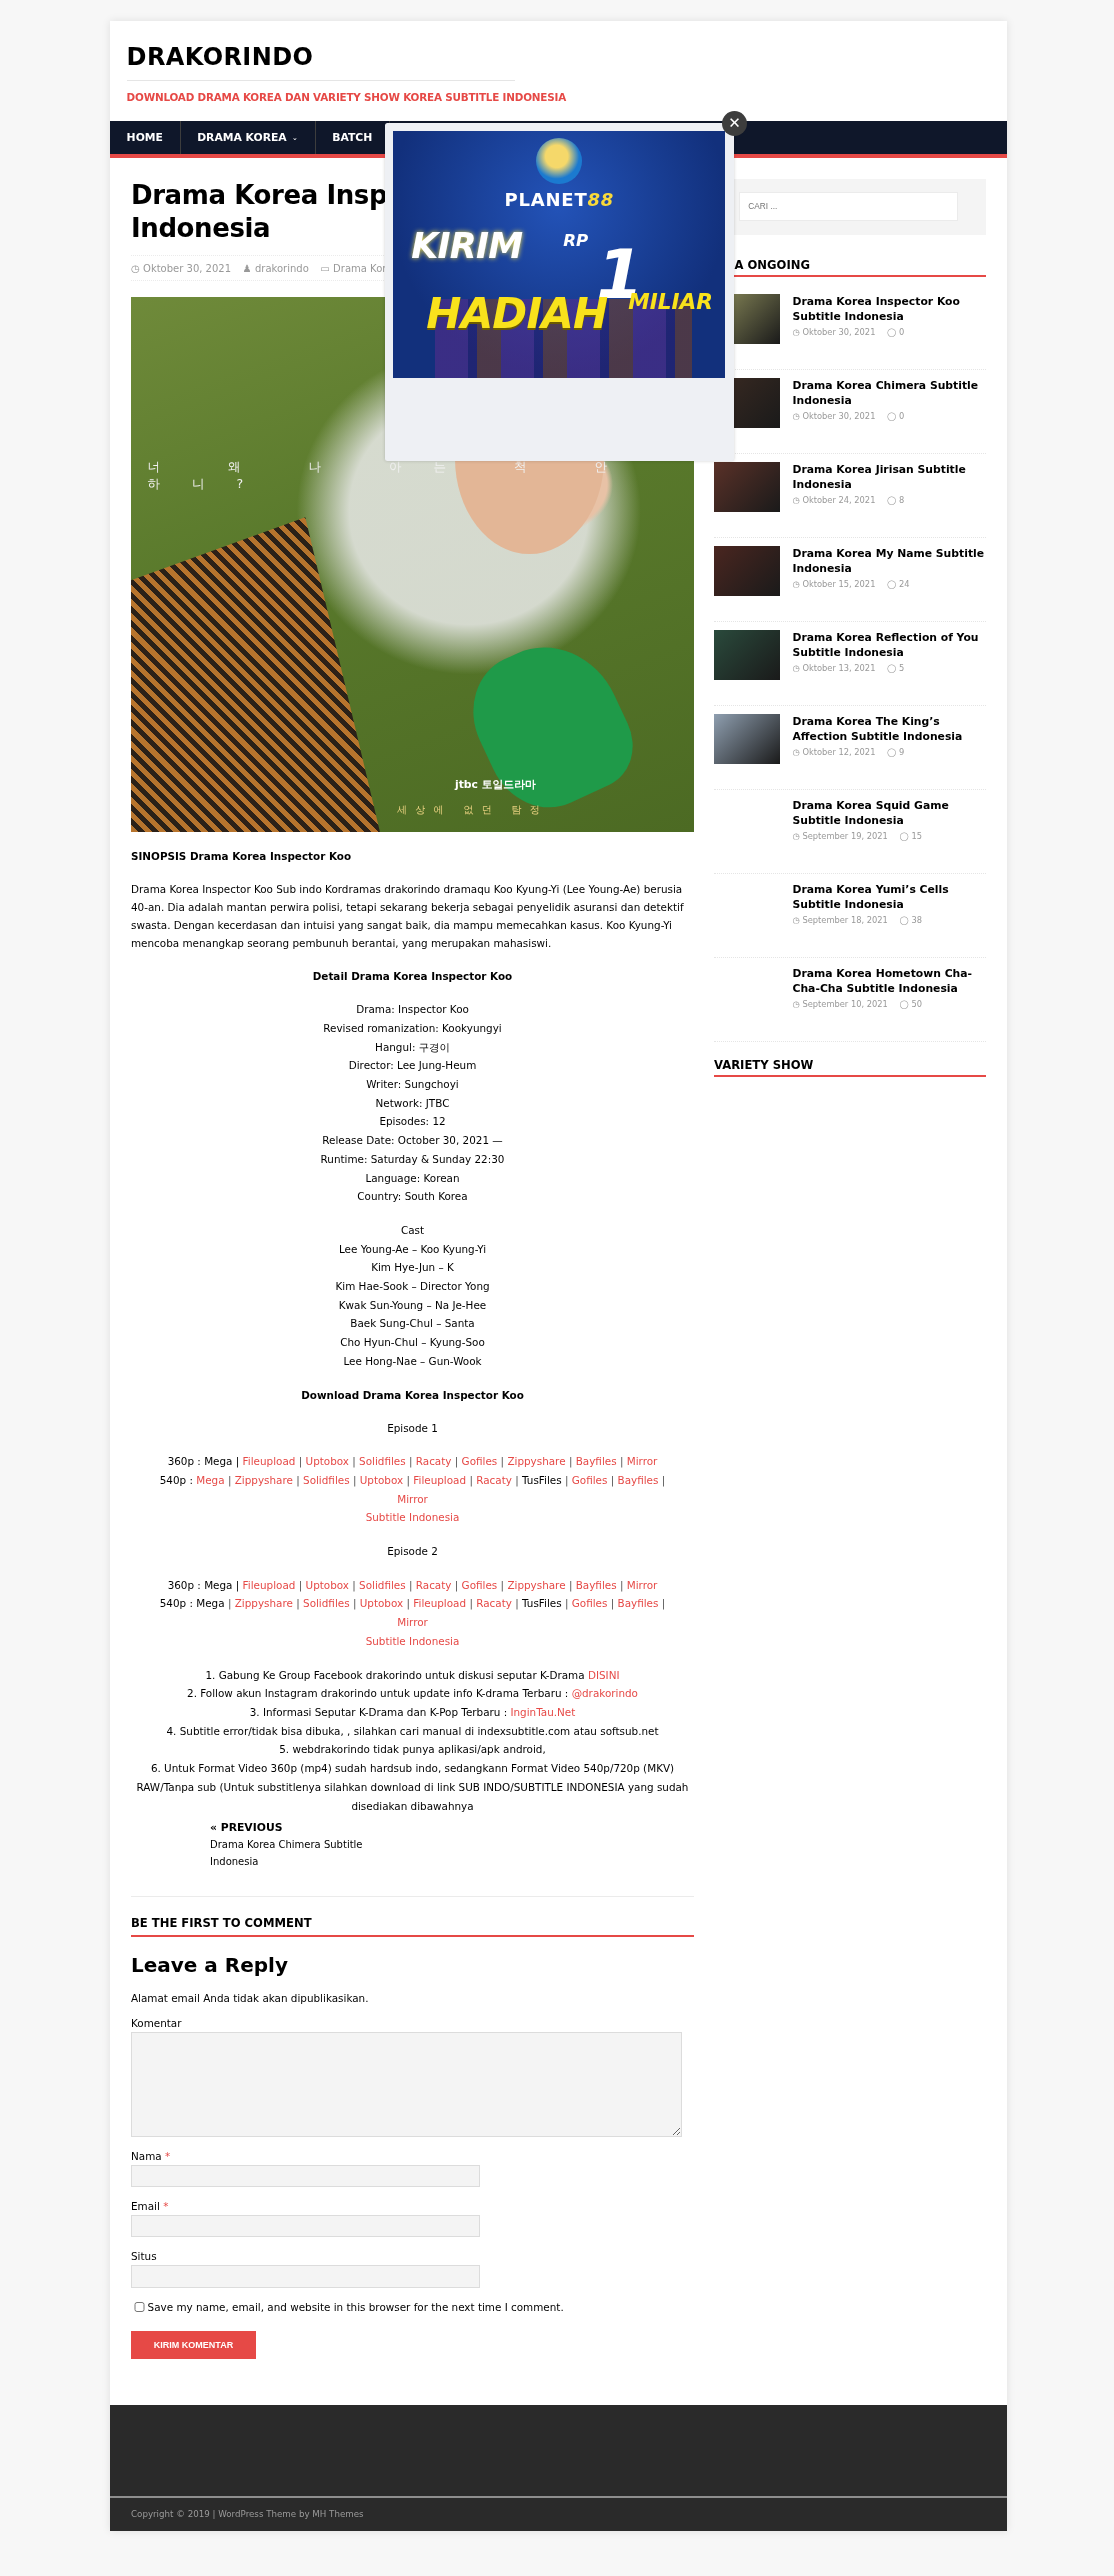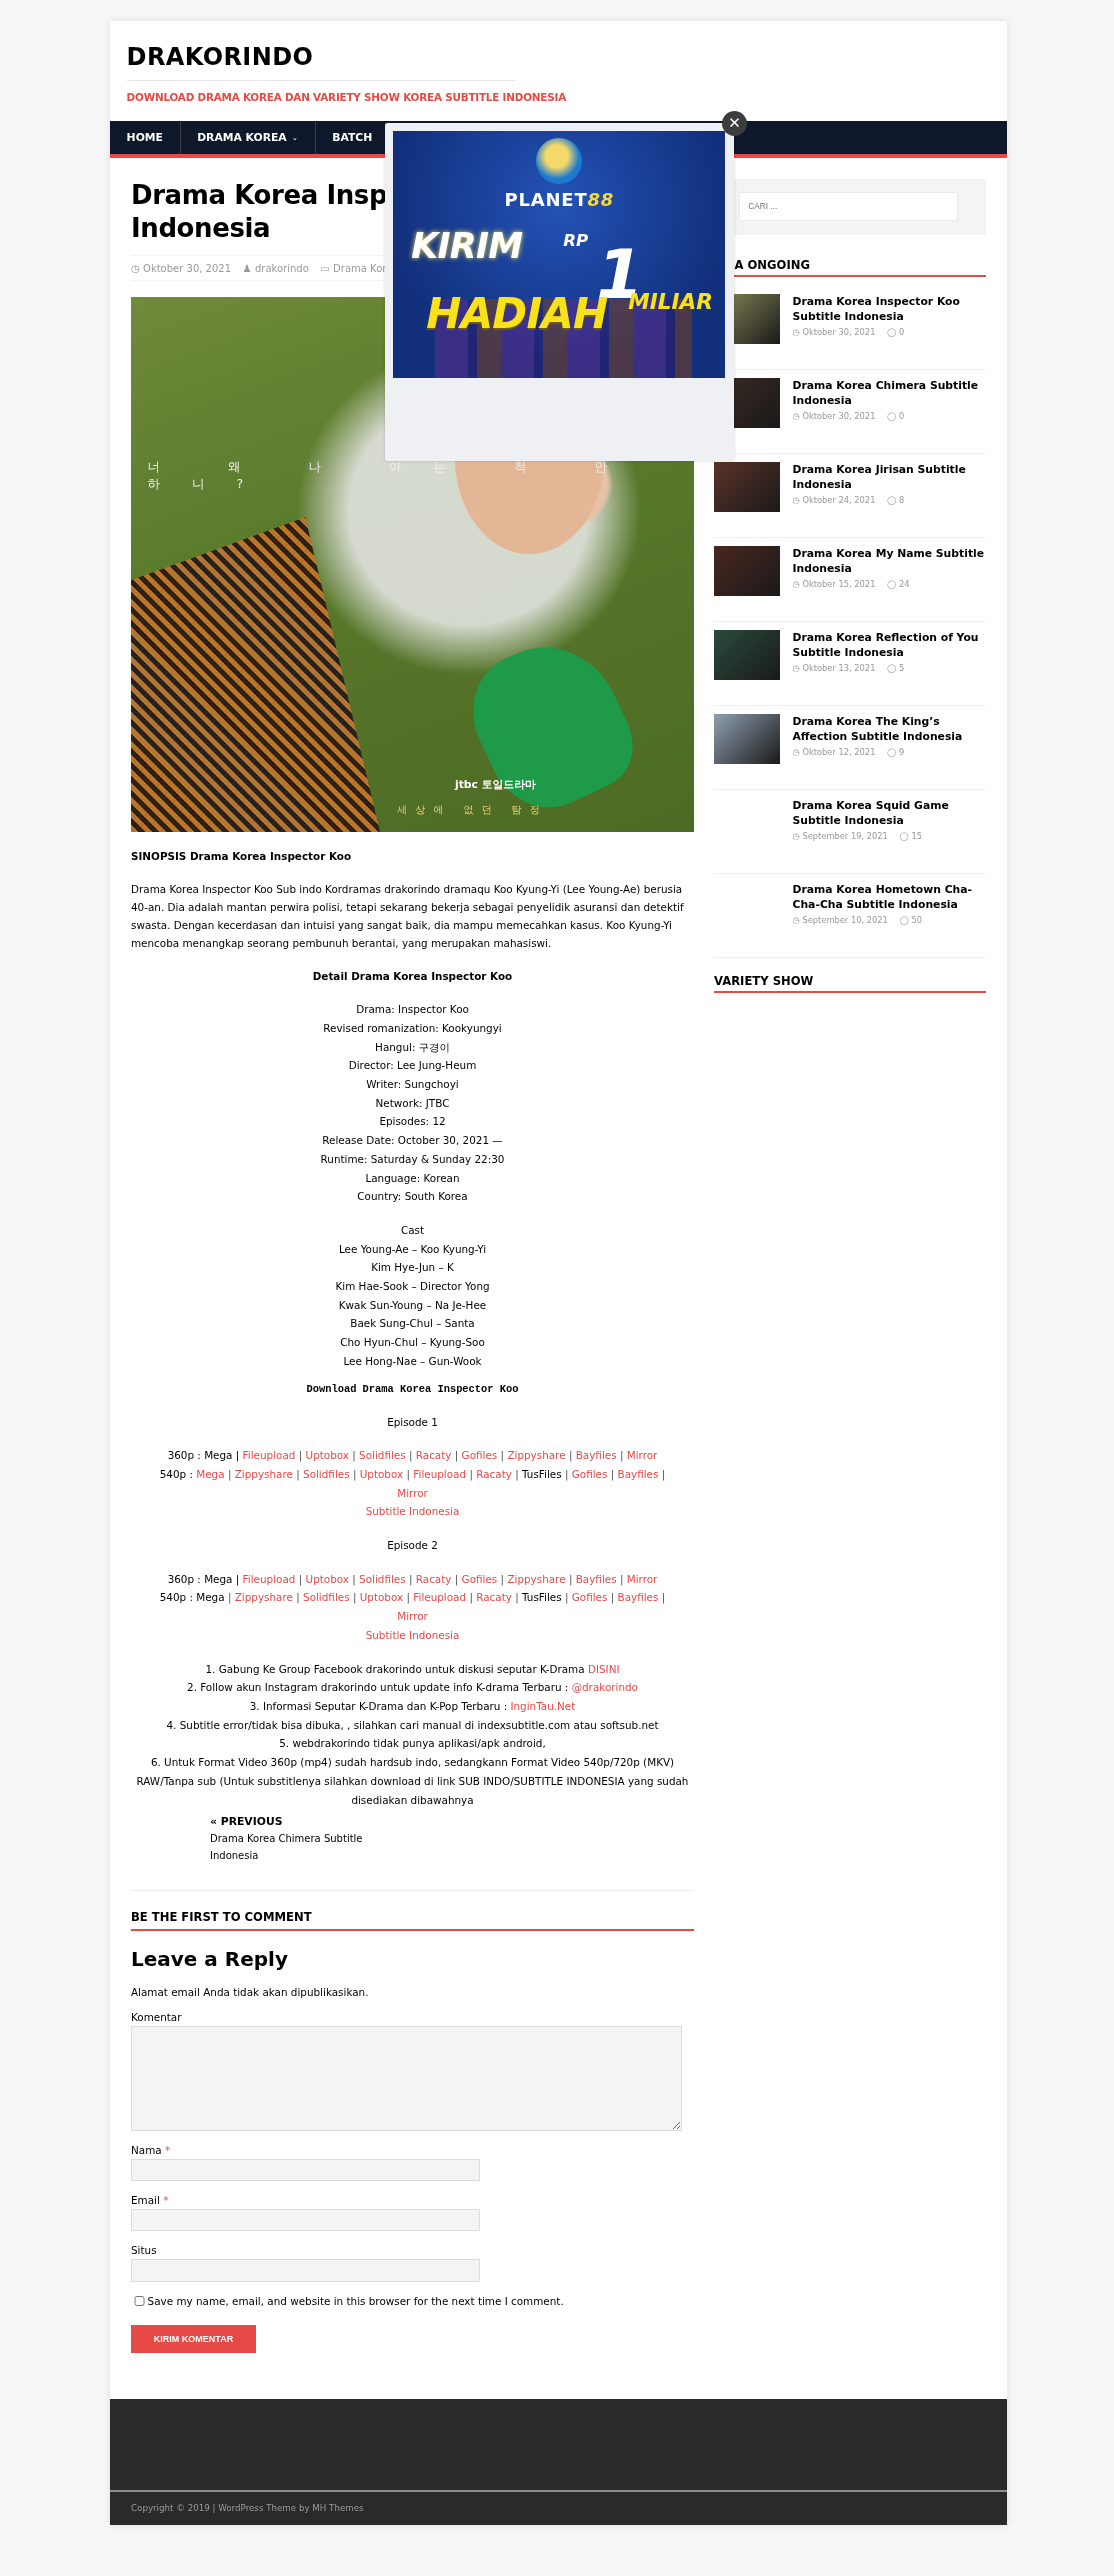--- a/index.html
+++ b/index.html
@@ -155,21 +155,21 @@
           <div id="cast-list">
               <div>Lee Young-Ae – Koo Kyung-Yi</div>
               <div>Kim Hye-Jun – K</div>
               <div>Kim Hae-Sook – Director Yong</div>
               <div>Kwak Sun-Young – Na Je-Hee</div>
               <div>Baek Sung-Chul – Santa</div>
               <div>Cho Hyun-Chul – Kyung-Soo</div>
               <div>Lee Hong-Nae – Gun-Wook</div>
             </div>
         </div>
-        <p class="bold center" style="margin-top:9px;font-family:Liberation Mono, monospace;">Download Drama Korea Inspector Koo</p>
+        <p class="bold center" style="margin-top:15px;">Download Drama Korea Inspector Koo</p>
         <div id="episodes">
             <div class="lines" style="margin-top: 15px;">
               <div>Episode 1</div>
               <div style="margin-top: 15px;"><span>360p : Mega |</span> <a class="red">Fileupload</a> <span class="sep">|</span> <a class="red">Uptobox</a> <span class="sep">|</span> <a class="red">Solidfiles</a> <span class="sep">|</span> <a class="red">Racaty</a> <span class="sep">|</span> <a class="red">Gofiles</a> <span class="sep">|</span> <a class="red">Zippyshare</a> <span class="sep">|</span> <a class="red">Bayfiles</a> <span class="sep">|</span> <a class="red">Mirror</a></div>
               <div><span>540p :</span> <a class="red">Mega</a> <span class="sep">|</span> <a class="red">Zippyshare</a> <span class="sep">|</span> <a class="red">Solidfiles</a> <span class="sep">|</span> <a class="red">Uptobox</a> <span class="sep">|</span> <a class="red">Fileupload</a> <span class="sep">|</span> <a class="red">Racaty</a> <span class="sep">|</span> <span>TusFiles</span> <span class="sep">|</span> <a class="red">Gofiles</a> <span class="sep">|</span> <a class="red">Bayfiles</a> <span class="sep">|</span><br> <a class="red">Mirror</a></div>
               <div><a class="red">Subtitle Indonesia</a></div>
             </div>
             <div class="lines" style="margin-top: 15px;">
               <div>Episode 2</div>
               <div style="margin-top: 15px;"><span>360p : Mega |</span> <a class="red">Fileupload</a> <span class="sep">|</span> <a class="red">Uptobox</a> <span class="sep">|</span> <a class="red">Solidfiles</a> <span class="sep">|</span> <a class="red">Racaty</a> <span class="sep">|</span> <a class="red">Gofiles</a> <span class="sep">|</span> <a class="red">Zippyshare</a> <span class="sep">|</span> <a class="red">Bayfiles</a> <span class="sep">|</span> <a class="red">Mirror</a></div>
@@ -286,20 +286,30 @@
               <a class="cp-title" style="display: block; color: rgb(0, 0, 0);">Drama Korea Squid Game Subtitle Indonesia</a>
               <div class="cp-meta">
                 <span><span>◷ </span><span>September 19, 2021</span></span>
                 <span><span>◯ </span><span>15</span></span>
               </div>
             </div>
           </div>
           <div class="cp-item">
             <div class="cp-thumb"></div>
             <div class="cp-body">
+              <a class="cp-title" style="display: block; color: rgb(0, 0, 0);">Drama Korea Yumi’s Cells Subtitle Indonesia</a>
+              <div class="cp-meta">
+                <span><span>◷ </span><span>September 18, 2021</span></span>
+                <span><span>◯ </span><span>38</span></span>
+              </div>
+            </div>
+          </div>
+          <div class="cp-item">
+            <div class="cp-thumb"></div>
+            <div class="cp-body">
               <a class="cp-title" style="display: block; color: rgb(0, 0, 0);">Drama Korea Hometown Cha-Cha-Cha Subtitle Indonesia</a>
               <div class="cp-meta">
                 <span><span>◷ </span><span>September 10, 2021</span></span>
                 <span><span>◯ </span><span>50</span></span>
               </div>
             </div>
           </div>
         </div>
       <div class="widget-title" style="margin-top:16.6px;">VARIETY SHOW</div>
     </aside>

